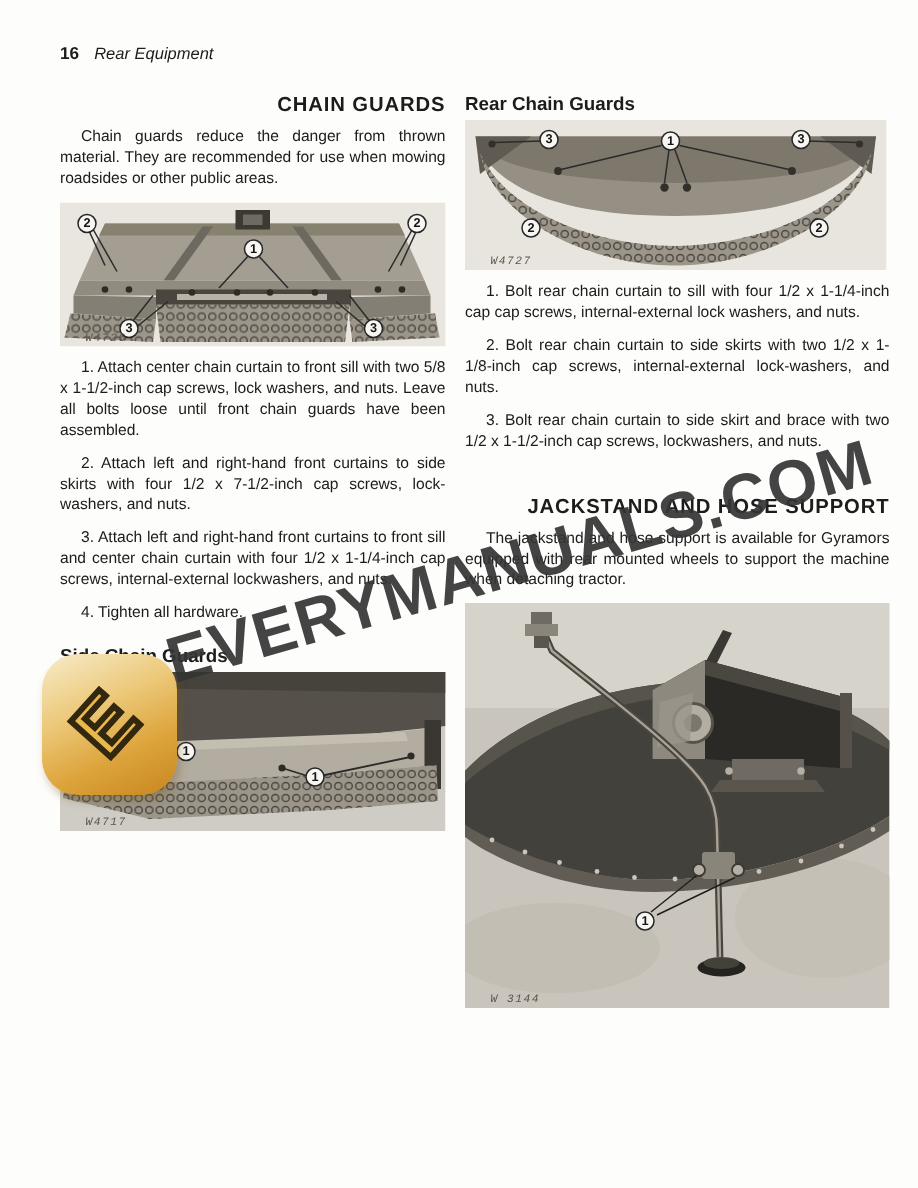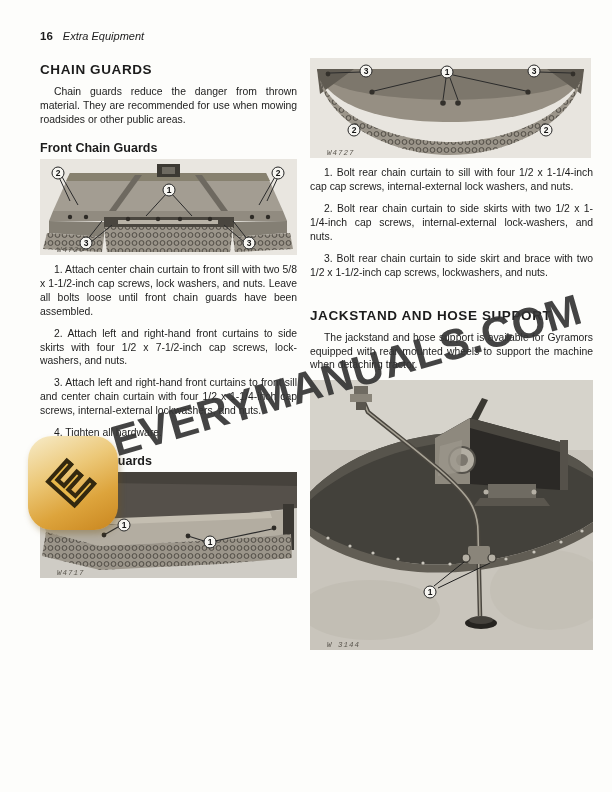--- a/index.html
+++ b/index.html
@@ -15,21 +15,21 @@
   .page { width:612px; height:792px; position:relative; }
 
   
   .pg-header { padding:30px 40px 0 40px; display:flex; align-items:baseline; gap:10px; }
   .pg-num { font-size:11.5px; font-weight:bold; }
   .pg-sec { font-size:11px; font-style:italic; }
 
   
   .columns { display:grid; grid-template-columns:257px 283px; column-gap:13px; padding:12px 19px 0 40px; }
 
-  h1.sec-title { font-size:13.5px; font-weight:bold; text-align:left; letter-spacing:.6px; margin:8px 0 6px 0; }
+  h1.sec-title { font-size:13.5px; font-weight:bold; text-align:right; letter-spacing:.6px; margin:8px 0 6px 0; }
   h2.sub-title { font-size:12.5px; font-weight:bold; margin:14px 0 4px 0; }
   p.body-text { font-size:10.4px; line-height:1.34; text-align:justify; text-indent:14px; margin:8px 0; }
 
   
   .figure { position:relative; margin:4px 0 6px 0; }
   .figure svg { display:block; }
   .callout {
     position:absolute; width:13px; height:13px; border-radius:50%;
     border:1.2px solid #262626; background:#f7f6f2; color:#141414;
     font-size:8.5px; font-weight:bold; line-height:11px; text-align:center;
@@ -63,30 +63,29 @@
     text-shadow:2px 2px 0 #4a3a14;
   }
 </style>
 </head>
 <body>
 
 <div class="page">
 
   <div class="pg-header">
     <span class="pg-num">16</span>
-    <span class="pg-sec">Extra Equipment</span>
+    <span class="pg-sec">Rear Equipment</span>
   </div>
 
   <div class="columns">
 
     <div class="col">
       <h1 class="sec-title">CHAIN GUARDS</h1>
       <p class="body-text">Chain guards reduce the danger from thrown material. They are recommended for use when mowing roadsides or other public areas.</p>
 
-      <h2 class="sub-title">Front Chain Guards</h2>
 
       <div class="figure" style="width:257px;height:96px;">
         <svg width="257" height="96" viewBox="0 0 257 96">
           <defs>
             <pattern id="mesh1" width="7" height="8" patternUnits="userSpaceOnUse">
               <circle cx="3.5" cy="4" r="2.4" fill="none" stroke="#4e4a43" stroke-width="1"></circle>
             </pattern>
           </defs>
           <rect x="0" y="0" width="257" height="96" fill="#e9e6e0"></rect>
           <g>
@@ -177,20 +176,21 @@
           </g>
         </svg>
         <span class="callout" style="left:84px;top:53px;">1</span>
         <span class="callout" style="left:170px;top:70px;">1</span>
         <span class="figlabel">W4717</span>
       </div>
 
     </div>
 
     <div class="col">
+      <h2 class="sub-title" style="margin-top:8px;">Rear Chain Guards</h2>
 
       <div class="figure" style="width:281px;height:100px;">
         <svg width="281" height="100" viewBox="0 0 281 100">
           <defs>
             <pattern id="mesh3" width="7" height="8" patternUnits="userSpaceOnUse">
               <circle cx="3.5" cy="4" r="2.4" fill="none" stroke="#4e4a43" stroke-width="1"></circle>
             </pattern>
           </defs>
           <rect x="0" y="0" width="281" height="100" fill="#e8e5df"></rect>
           <g>
@@ -220,21 +220,21 @@
         </svg>
         <span class="callout" style="left:56px;top:13px;">3</span>
         <span class="callout" style="left:137px;top:14px;">1</span>
         <span class="callout" style="left:224px;top:13px;">3</span>
         <span class="callout" style="left:44px;top:72px;">2</span>
         <span class="callout" style="left:236px;top:72px;">2</span>
         <span class="figlabel">W4727</span>
       </div>
 
       <p class="body-text">1.  Bolt rear chain curtain to sill with four 1/2 x 1-1/4-inch cap cap screws, internal-external lock washers, and nuts.</p>
-      <p class="body-text">2.  Bolt rear chain curtain to side skirts with two 1/2 x 1-1/4-inch cap screws, internal-external lock-washers, and nuts.</p>
+      <p class="body-text">2.  Bolt rear chain curtain to side skirts with two 1/2 x 1-1/8-inch cap screws, internal-external lock-washers, and nuts.</p>
       <p class="body-text">3.  Bolt rear chain curtain to side skirt and brace with two 1/2 x 1-1/2-inch cap screws, lockwashers, and nuts.</p>
 
       <h1 class="sec-title" style="margin-top:28px;">JACKSTAND AND HOSE SUPPORT</h1>
       <p class="body-text">The jackstand and hose support is available for Gyramors equipped with rear mounted wheels to support the machine when detaching tractor.</p>
 
       <div class="figure" style="width:283px;height:270px;">
         <svg width="283" height="270" viewBox="0 0 283 270">
           <rect x="0" y="0" width="283" height="270" fill="#c9c5bc"></rect>
           <rect x="0" y="0" width="283" height="70" fill="#d6d3cb"></rect>
           <ellipse cx="60" cy="230" rx="70" ry="30" fill="#bfbbb1" opacity="0.7"></ellipse>

